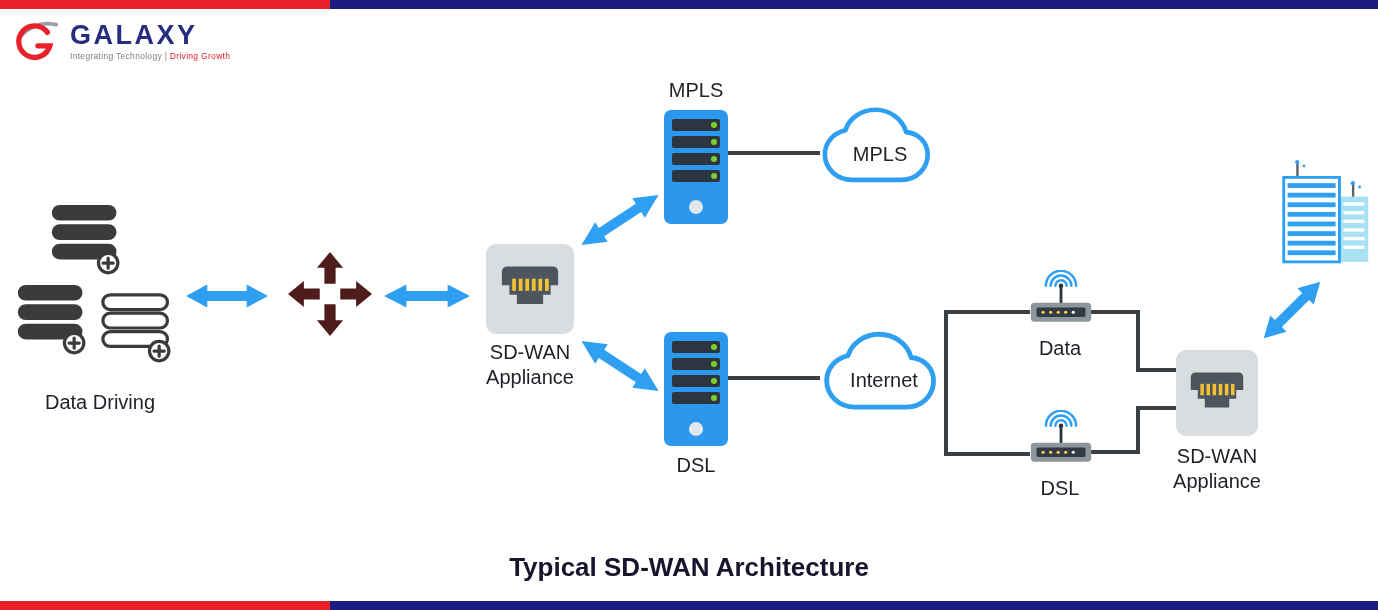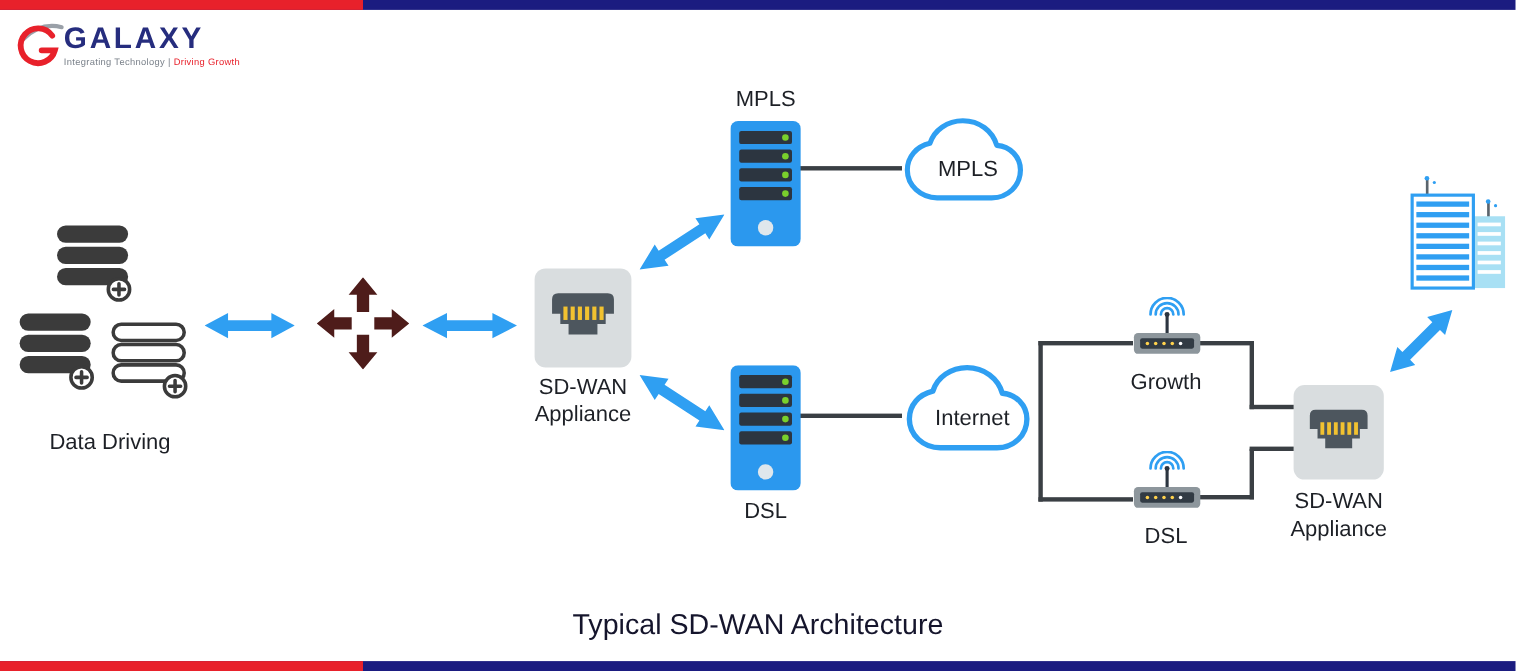--- a/index.html
+++ b/index.html
@@ -10,24 +10,24 @@
     --text-dark:#1d2026; --brand-navy:#262d7e; --tag-gray:#7a818a;
   }
   *{margin:0;padding:0;box-sizing:border-box}
   body{background:#fff;font-family:"Liberation Sans",sans-serif}
   .stage{position:relative;width:1378px;height:610px;background:#fff;overflow:hidden}
   .abs{position:absolute}
   .bar-navy{background:var(--bar-navy)}
   .bar-red{background:var(--bar-red)}
   .wire{position:absolute;background:var(--line-dark)}
   .lbl{position:absolute;font-size:20px;color:var(--text-dark);text-align:center;line-height:25px}
-  .title{position:absolute;left:0;width:100%;text-align:center;font-size:26px;font-weight:normal;color:#15152c}
+  .title{position:absolute;left:0;width:100%;text-align:center;font-size:26px;font-weight:bold;color:#15152c}
   .appliance{position:absolute;background:var(--appliance-gray);border-radius:10px;display:flex;align-items:center;justify-content:center}
   .cloud-text{position:absolute;display:flex;align-items:center;justify-content:center;font-size:20px;color:var(--text-dark);padding-top:10px}
-  .logo{position:absolute;left:12px;top:18px;display:flex;align-items:center;gap:0}
+  .logo{position:absolute;left:12px;top:18px;display:flex;align-items:center;gap:12px}
   .brand-name{font-size:27px;font-weight:bold;color:var(--brand-navy);letter-spacing:2.5px;line-height:1.05}
   .brand-tag{font-size:8.5px;color:var(--tag-gray);letter-spacing:.3px;margin-top:2px}
   .brand-tag .red{color:var(--bar-red)}
   
   .c-blue{fill:var(--arrow-blue)}
   .c-maroon{fill:var(--maroon)}
   .c-server{fill:var(--server-blue)}
   .c-slot{fill:var(--slot-dark)}
   .c-led{fill:var(--led-green)}
   .c-db{fill:var(--db-dark)}
@@ -221,21 +221,21 @@
       <circle cx="35" cy="16" r="2.4" fill="#2c3540"></circle>
       <rect class="c-modem" x="3" y="34" width="64" height="20" rx="4"></rect>
       <rect x="9" y="39" width="52" height="10" rx="2" fill="#323b44"></rect>
       <circle cx="16" cy="44" r="1.7" fill="#ffd24d"></circle>
       <circle cx="24" cy="44" r="1.7" fill="#ffd24d"></circle>
       <circle cx="32" cy="44" r="1.7" fill="#ffd24d"></circle>
       <circle cx="40" cy="44" r="1.7" fill="#ffd24d"></circle>
       <circle cx="48" cy="44" r="1.7" fill="#ffffff"></circle>
     </svg>
   </div>
-  <div class="lbl" style="left:1020px;top:336px;width:80px">Growth</div>
+  <div class="lbl" style="left:1020px;top:336px;width:80px">Data</div>
 
   <div class="abs" style="left:1028px;top:410px;width:66px;height:60px">
     <svg width="66" height="60" viewBox="0 0 70 62">
       <path class="wifi-arc" d="M29 16 A6 6 0 0 1 41 16"></path>
       <path class="wifi-arc" d="M24 16 A11 11 0 0 1 46 16"></path>
       <path class="wifi-arc" d="M19 16 A16 16 0 0 1 51 16"></path>
       <rect x="33.5" y="15" width="3" height="20" fill="#2c3540"></rect>
       <circle cx="35" cy="16" r="2.4" fill="#2c3540"></circle>
       <rect class="c-modem" x="3" y="34" width="64" height="20" rx="4"></rect>
       <rect x="9" y="39" width="52" height="10" rx="2" fill="#323b44"></rect>

